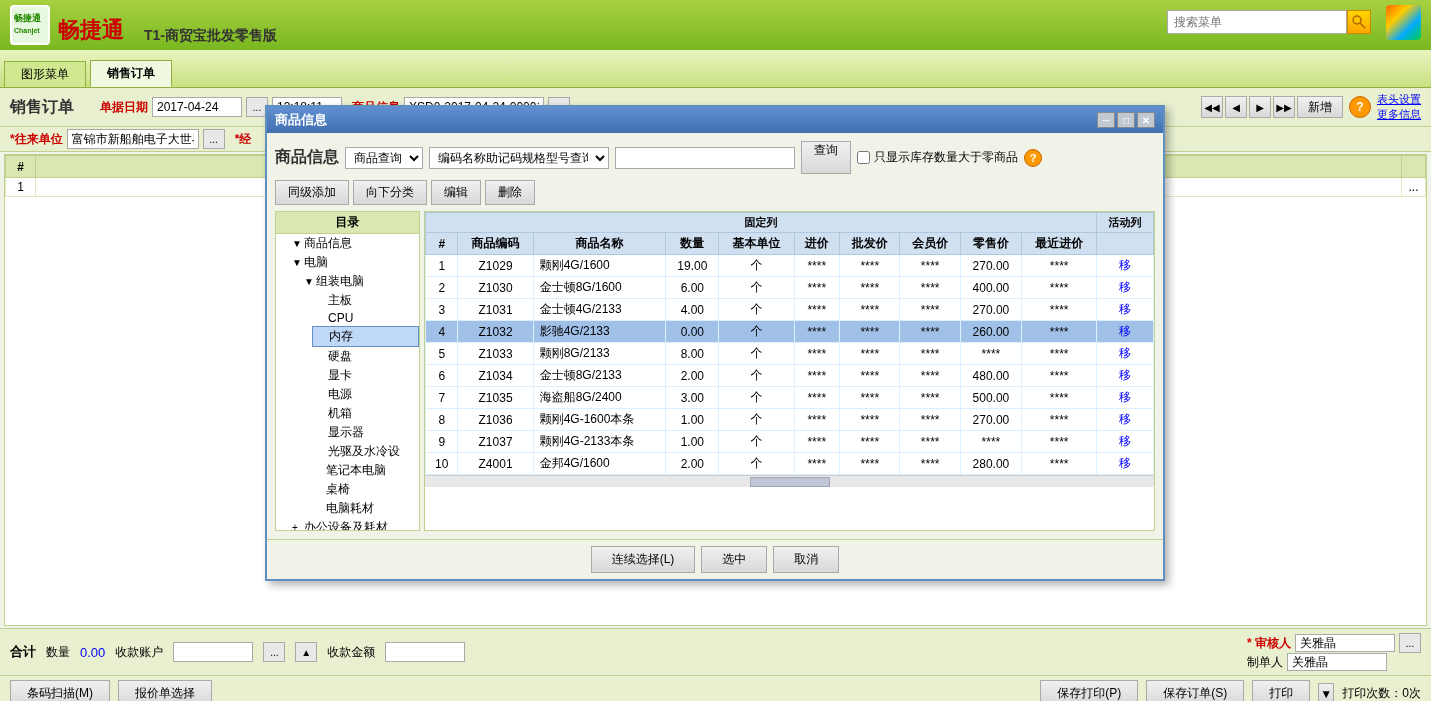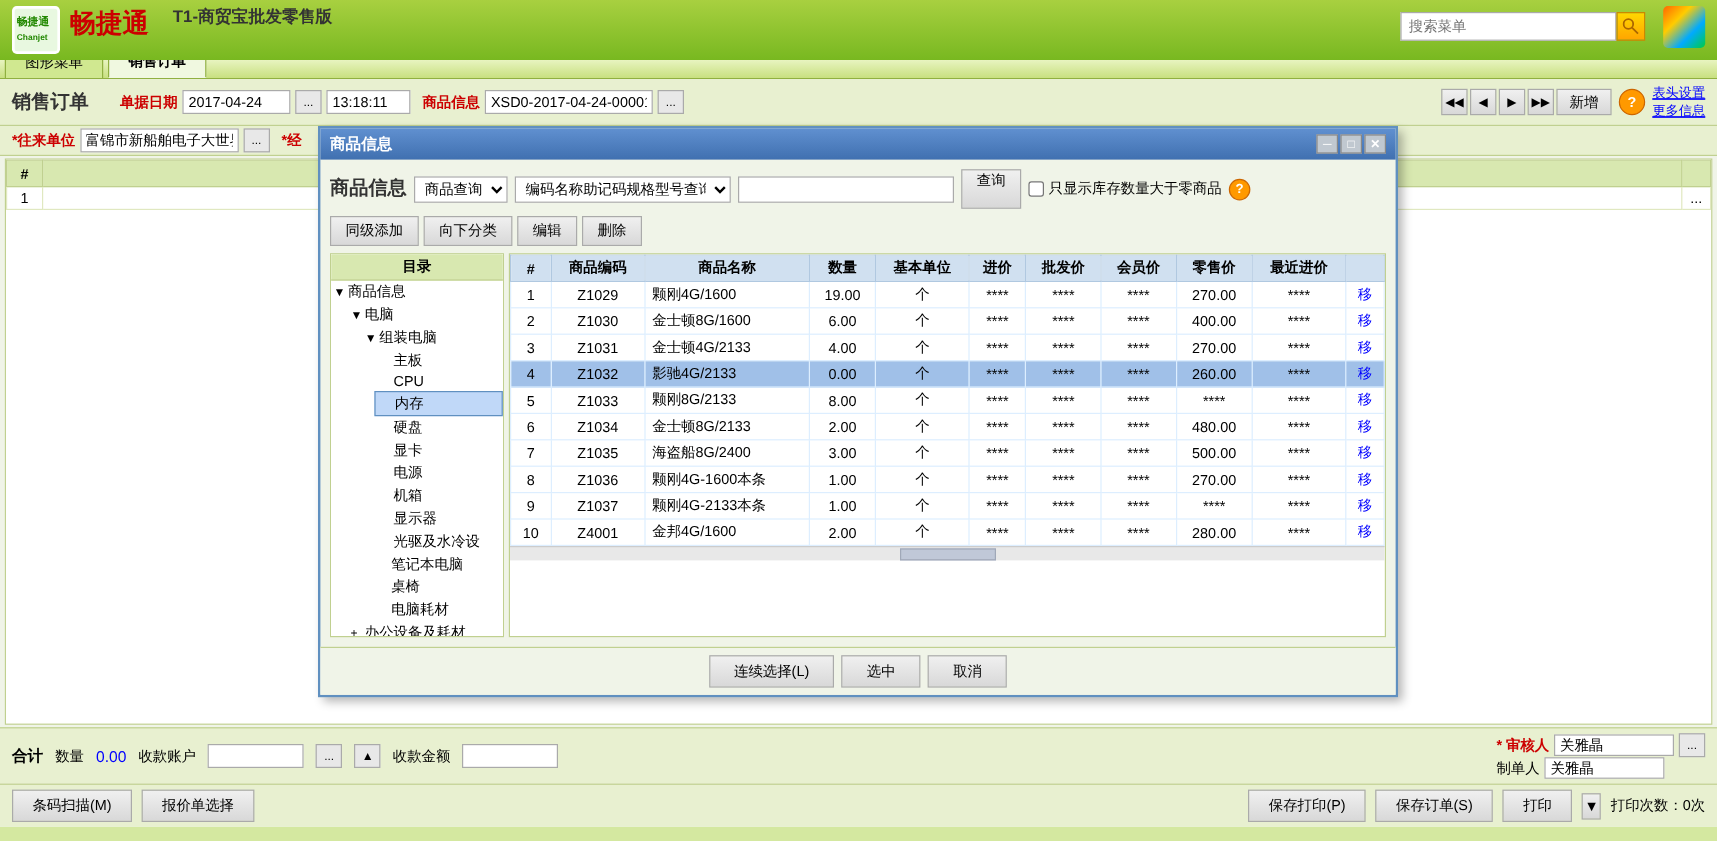--- a/index.html
+++ b/index.html
@@ -1,30 +1,30 @@
 <!DOCTYPE html>
 <html><head>
   <meta charset="utf-8">
   <style>
     * { box-sizing: border-box; margin: 0; padding: 0; }
     body { font-family: 'SimSun', '宋体', sans-serif; font-size: 12px; background: #d4e8a0; width: 1431px; height: 701px; overflow: hidden; }
 
     
     .header { height: 50px; background: linear-gradient(to bottom, #a8d040, #78b820); display: flex; align-items: center; padding: 0 10px; position: relative; }
-    .logo-area { display: flex; align-items: flex-start; gap: 8px; }
+    .logo-area { display: flex; align-items: flex-end; gap: 8px; }
     .logo-icon { width: 40px; height: 40px; background: #fff; border-radius: 4px; display: flex; align-items: center; justify-content: center; font-size: 10px; color: #090; font-weight: bold; }
     .logo-text { font-size: 22px; font-weight: bold; color: #c00; }
     .logo-sub { font-size: 14px; color: #333; font-weight: bold; margin-left: 12px; }
     .header-search { position: absolute; right: 60px; top: 10px; display: flex; align-items: center; }
     .header-search input { width: 180px; height: 24px; border: 1px solid #aaa; padding: 2px 6px; font-size: 12px; background: #fff; }
     .header-search-btn { width: 24px; height: 24px; background: linear-gradient(to bottom, #ffd700, #ffa500); border: 1px solid #cc8800; cursor: pointer; display: flex; align-items: center; justify-content: center; }
     .header-corner { position: absolute; right: 10px; top: 5px; width: 35px; height: 35px; background: linear-gradient(135deg, #ff6600, #ffcc00, #00aaff, #00cc44); border-radius: 4px; }
 
     
-    .tabbar { height: 16px; background: linear-gradient(to bottom, #e8f4c0, #c8e080); display: flex; align-items: flex-end; padding: 0 0; border-bottom: 1px solid #90b040; }
+    .tabbar { height: 38px; background: linear-gradient(to bottom, #e8f4c0, #c8e080); display: flex; align-items: flex-end; padding: 0 0; border-bottom: 1px solid #90b040; }
     .tab { padding: 4px 16px; border: 1px solid #90b040; border-bottom: none; cursor: pointer; background: #d0e890; font-size: 12px; margin-left: 4px; }
     .tab.active { background: #f0f8e0; border-bottom: 1px solid #f0f8e0; font-weight: bold; }
 
     
     .main { display: flex; flex-direction: column; height: calc(701px - 78px); background: #f0f4e8; }
 
     
     .so-header { background: #e8f0d0; padding: 4px 10px; display: flex; align-items: center; gap: 10px; border-bottom: 1px solid #c0d090; }
     .so-title { font-size: 16px; font-weight: bold; color: #333; width: 80px; }
     .so-field { display: flex; align-items: center; gap: 4px; font-size: 12px; }
@@ -256,21 +256,21 @@
       <div class="modal-action-btn">同级添加</div>
       <div class="modal-action-btn">向下分类</div>
       <div class="modal-action-btn">编辑</div>
       <div class="modal-action-btn">删除</div>
     </div>
 
     <div class="modal-content">
 
       <div class="tree-panel">
         <div class="tree-panel-title">目录</div>
-        <div class="tree-item" style="padding-left:2px;">
+        <div class="tree-item" style="padding-left:16px;">
           <span class="tree-expand">▼</span>商品信息
         </div>
         <div class="tree-sub">
           <div class="tree-item"><span class="tree-expand">▼</span>电脑</div>
           <div class="tree-sub">
             <div class="tree-item"><span class="tree-expand">▼</span>组装电脑</div>
             <div class="tree-sub">
               <div class="tree-item"><span class="tree-expand"> </span>主板</div>
               <div class="tree-item"><span class="tree-expand"> </span>CPU</div>
               <div class="tree-item selected" style="background:#c0d8f8;border:1px solid #6090c0;"><span class="tree-expand"> </span>内存</div>
@@ -288,20 +288,24 @@
           <div class="tree-item"><span class="tree-expand">+</span>办公设备及耗材</div>
 
         </div>
 
       </div>
 
       <div class="product-table-area">
         <table class="product-table">
           <thead>
             <tr>
+              <th colspan="10" class="col-header-group">固定列</th>
+              <th colspan="1" class="col-header-group">活动列</th>
+            </tr>
+            <tr>
               <th>#</th>
               <th>商品编码</th>
               <th>商品名称</th>
               <th>数量</th>
               <th>基本单位</th>
               <th>进价</th>
               <th>批发价</th>
               <th>会员价</th>
               <th>零售价</th>
               <th>最近进价</th>

